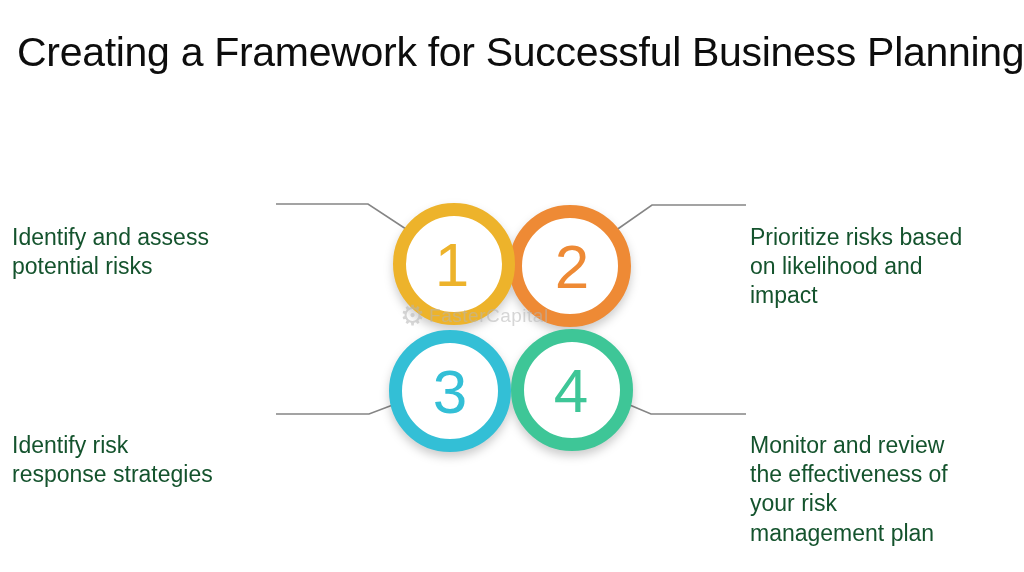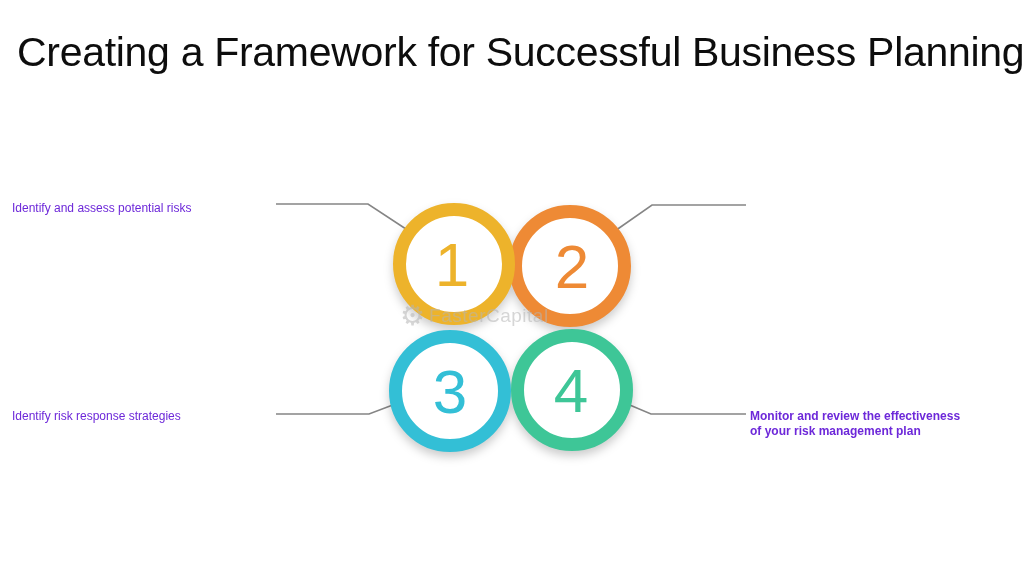--- a/index.html
+++ b/index.html
@@ -9,26 +9,26 @@
   }
   .title{
     position:absolute;top:12px;left:0;width:100%;margin:17px;
     text-align:left;font-size:41px;font-weight:400;letter-spacing:-0.3px;
     color:#0d0d0d;
   }
   .diagram-svg{position:absolute;left:0;top:0;width:1024px;height:572px;}
   .rings{filter:drop-shadow(0 5px 5px rgba(0,0,0,0.20));}
   .num{font-family:"Liberation Sans",sans-serif;font-size:62px;font-weight:400;}
   .label{
-    position:absolute;font-size:12px;line-height:1.27;color:#6d28d9;
+    position:absolute;font-size:23px;line-height:1.27;color:#14532d;margin-top:22px;
   }
   .label-1{left:12px;top:201px;width:245px;}
   .label-2{left:750px;top:201px;width:215px;}
   .label-3{left:12px;top:409px;width:205px;}
-  .label-4{left:750px;top:409px;width:218px;font-weight:bold;}
+  .label-4{left:750px;top:409px;width:218px;}
   .watermark{
     position:absolute;left:400px;top:302px;display:flex;align-items:center;gap:4px;
     color:#b5b5b5;opacity:0.55;pointer-events:none;user-select:none;
   }
   .wm-gear{font-size:28px;line-height:1;}
   .wm-text{font-size:19px;letter-spacing:0.5px;}
 </style>
 </head>
 <body>
 
@@ -63,16 +63,17 @@
       <text class="num" x="571" y="412" text-anchor="middle" fill="#3EC697">4</text>
     </g>
   </svg>
 
   <div class="watermark">
     <span class="wm-gear">⚙</span>
     <span class="wm-text">FasterCapital</span>
   </div>
 
   <div class="label label-1">Identify and assess potential risks</div>
+  <div class="label label-2">Prioritize risks based on likelihood and impact</div>
   <div class="label label-3">Identify risk response strategies</div>
   <div class="label label-4">Monitor and review the effectiveness of your risk management plan</div>
 
 </div>
 
 </body></html>

